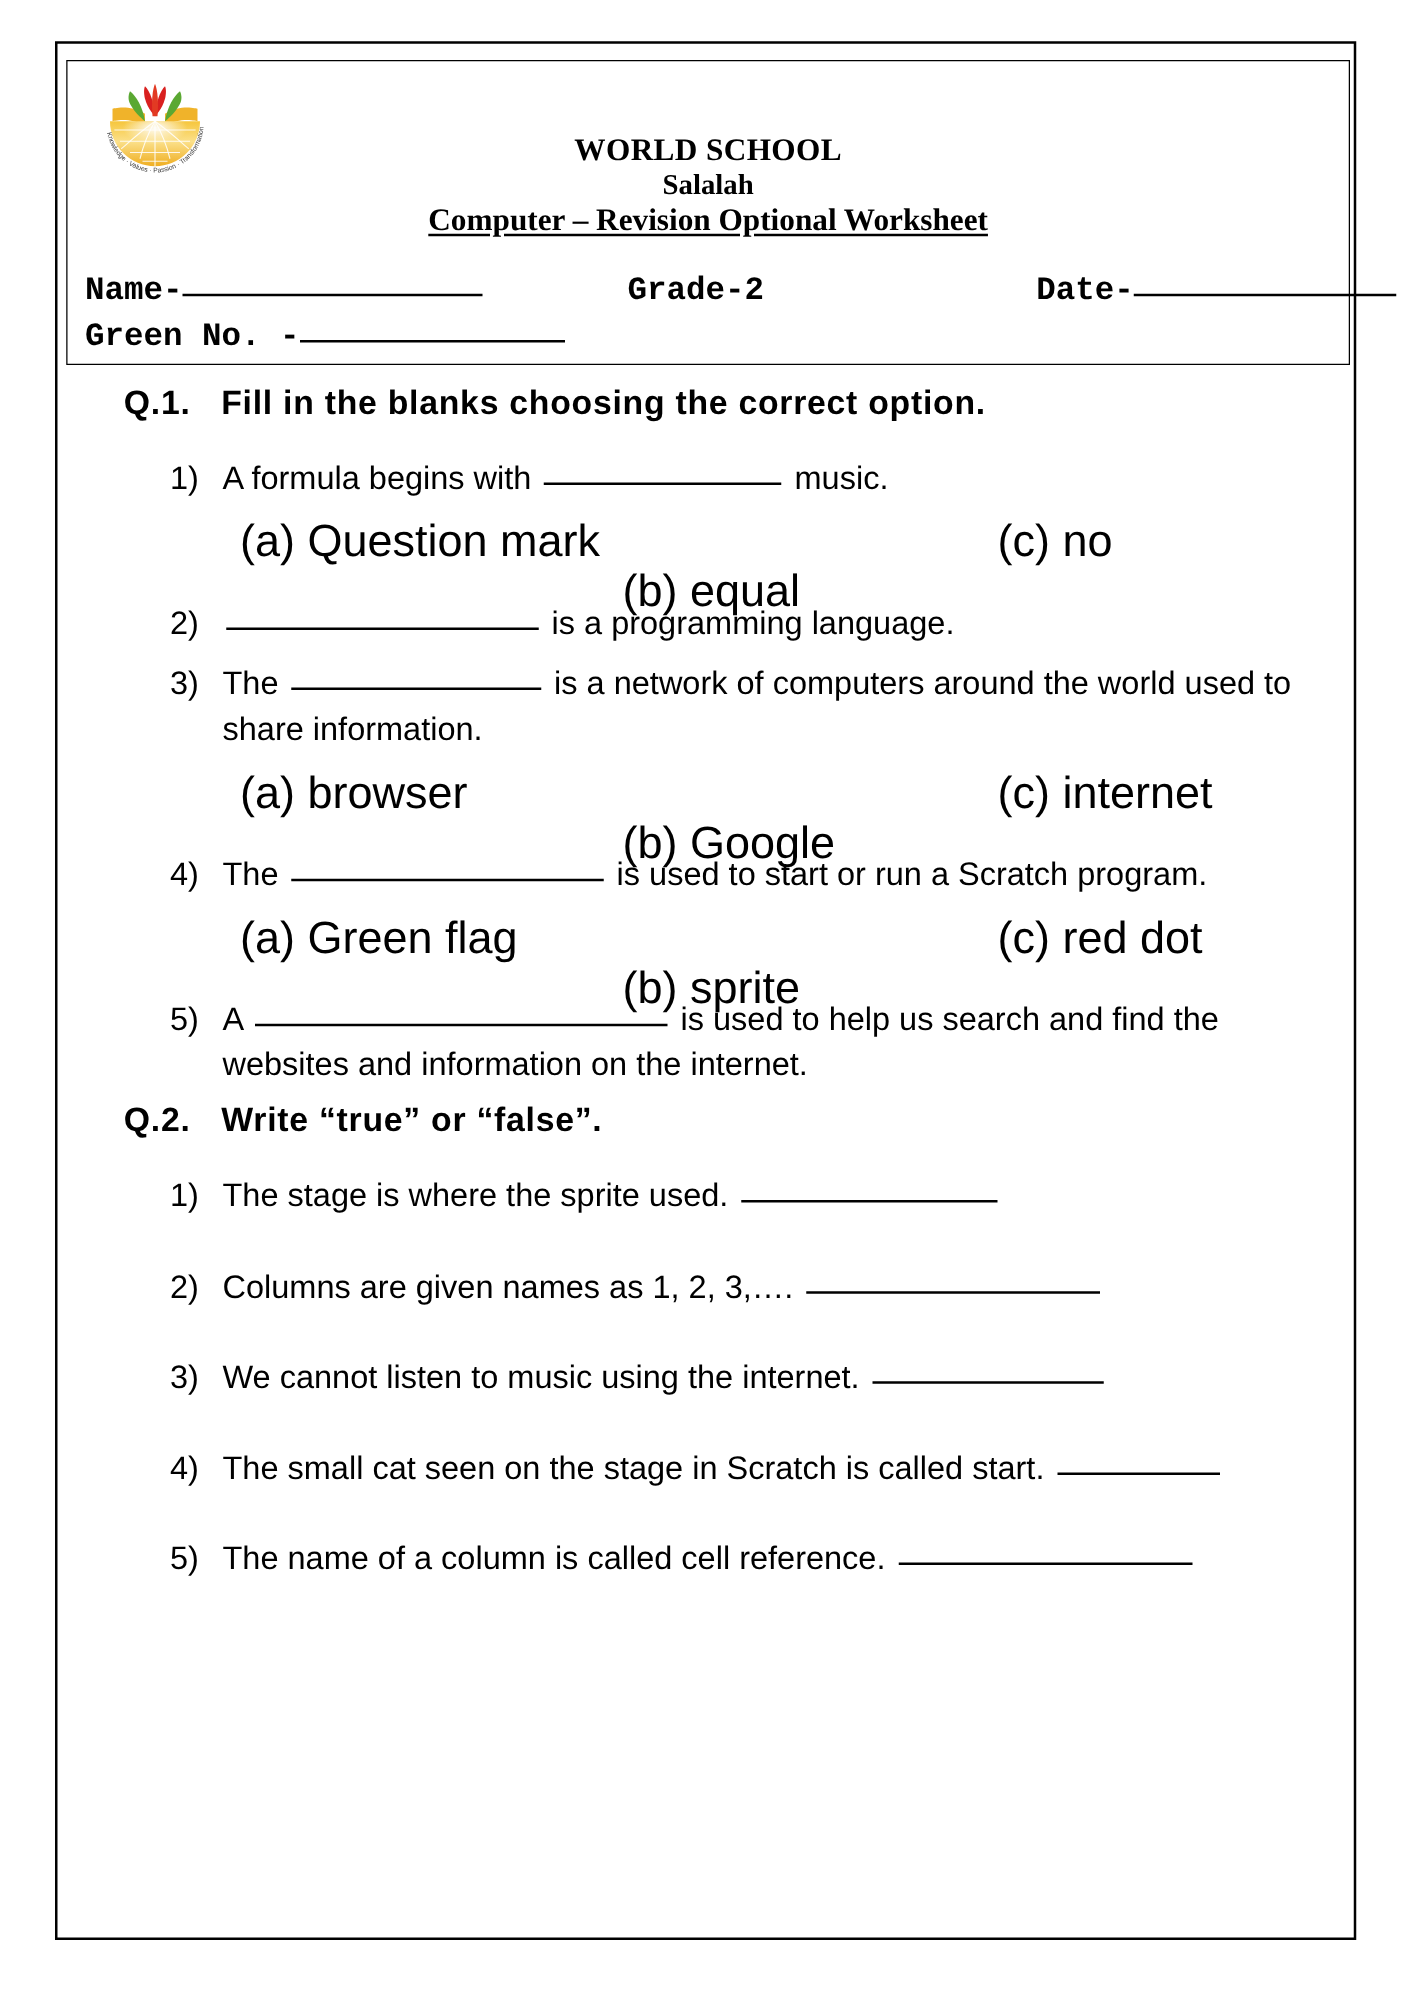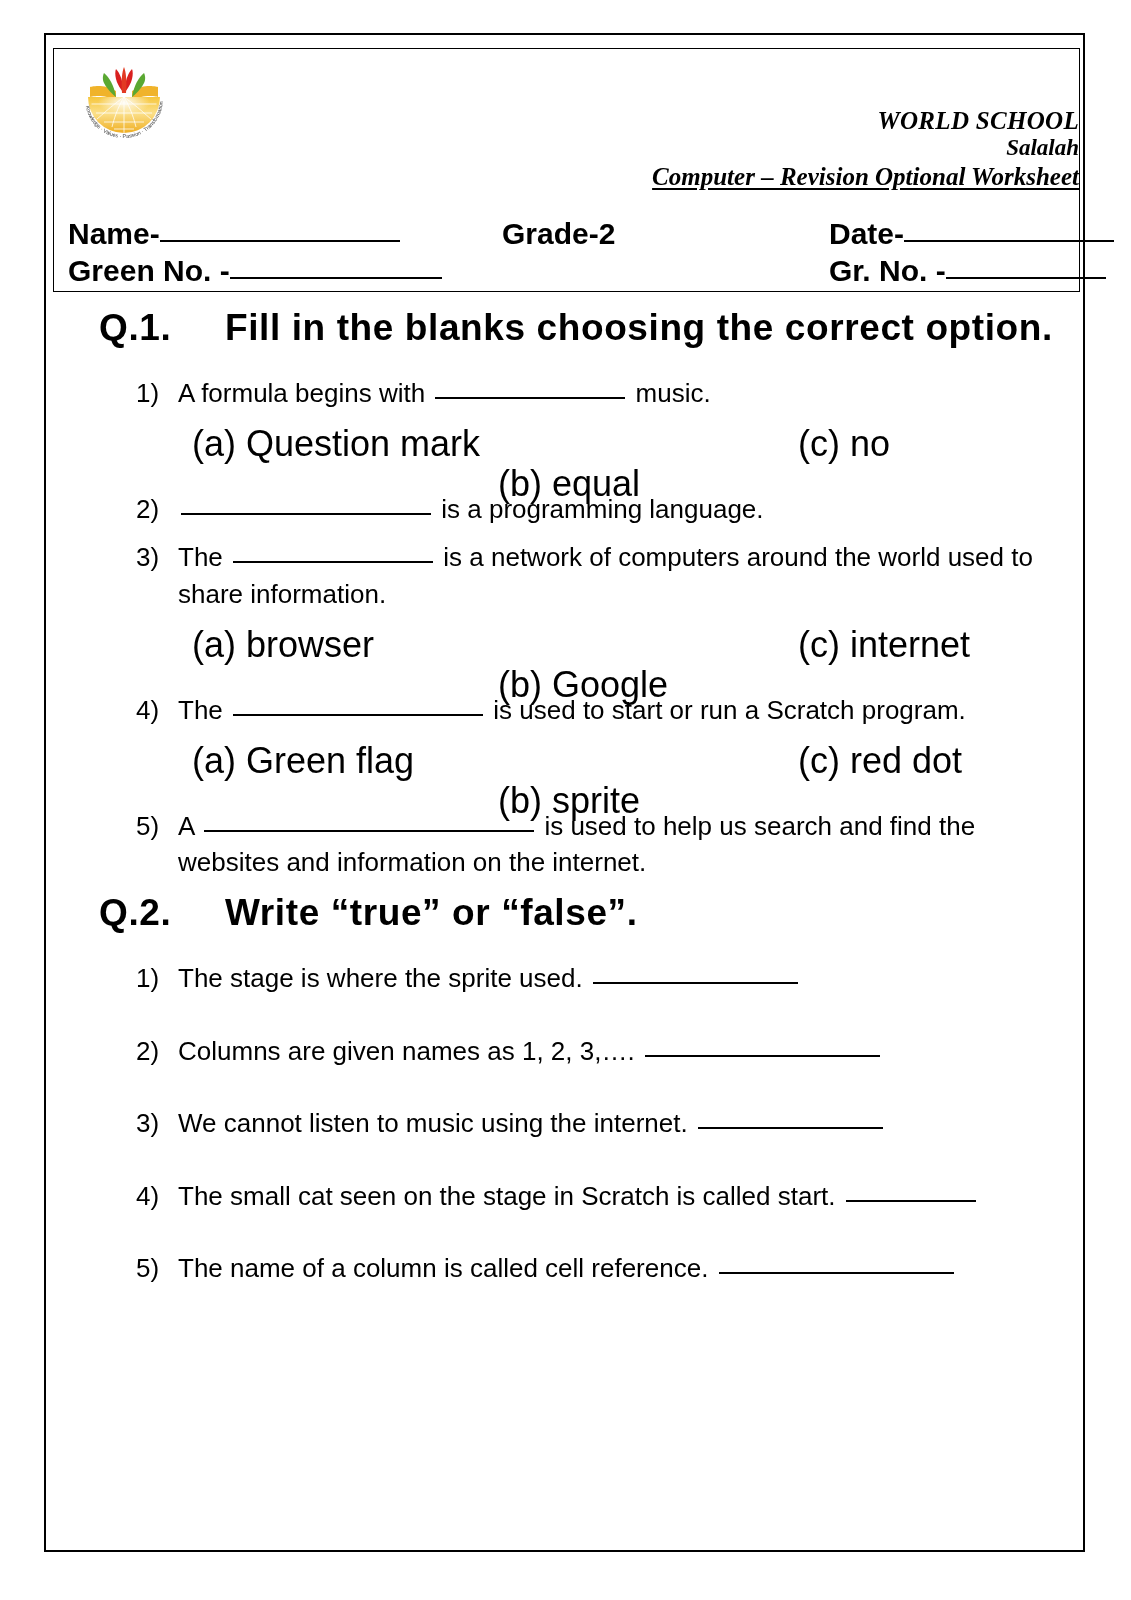--- a/index.html
+++ b/index.html
@@ -45,42 +45,41 @@
     width: 96px;
     height: 76px;
   }
   .logo svg { display: block; }
 
   .school-titles {
     position: absolute;
     left: 0;
     top: 57px;
     width: 100%;
-    text-align: right;
+    text-align: center;
     font-family: "Liberation Serif", serif;
     font-weight: bold;
     line-height: 1.16;
-    font-style: italic;
   }
   .school-name  { font-size: 25px; letter-spacing: 0.3px; }
   .school-city  { font-size: 23px; }
   .doc-title    {
     font-size: 25px;
     text-decoration: underline;
     text-underline-offset: 3px;
   }
 
   .id-rows {
     position: absolute;
     left: 0;
     right: 0;
     top: 168px;
-    font-family: Liberation Sans, sans-serif;
+    font-family: Liberation Mono, monospace;
     font-weight: bold;
-    font-size: 30px;
+    font-size: 26px;
   }
   .id-row {
     position: relative;
     height: 37px;
     white-space: nowrap;
   }
   .id-row .cell { position: absolute; top: 0; }
   .cell-name     { left: 14px; }
   .cell-grade    { left: 448px; }
   .cell-date     { left: 775px; }
@@ -100,27 +99,26 @@
   
   .body-area {
     position: absolute;
     left: 0;
     top: 272px;
     width: 100%;
     font-family: "Liberation Sans", sans-serif;
   }
 
   .q-heading {
-    font-size: 37px;
+    font-size: 27px;
     font-weight: bold;
     letter-spacing: 0.6px;
     margin-left: 53px;
     margin-bottom: 26px;
     display: flex;
-    gap: 48px;
   }
   .q-heading .q-num { width: 78px; flex: 0 0 78px; }
   .q-heading .q-text { flex: 1; }
 
   .q-block { margin-bottom: 0; }
 
   .item {
     display: flex;
     margin-left: 90px;
     margin-bottom: 11px;
@@ -228,21 +226,20 @@
     </div>
 
     <div class="id-rows">
       <div class="id-row">
         <span class="cell cell-name"><span>Name-</span><span class="rule r-name"></span></span>
         <span class="cell cell-grade">Grade-2</span>
         <span class="cell cell-date"><span>Date-</span><span class="rule r-date"></span></span>
       </div>
       <div class="id-row">
         <span class="cell cell-roll"><span>Green No. -</span><span class="rule r-roll"></span></span>
-        <span class="cell cell-grno"><span>Gr. No. -</span><span class="rule r-grno"></span></span>
       </div>
     </div>
   </div>
 
   <div class="body-area">
 
     <div class="q-block">
       <div class="q-heading">
         <span class="q-num">Q.1.</span>
         <span class="q-text">Fill in the blanks choosing the correct option.</span>

